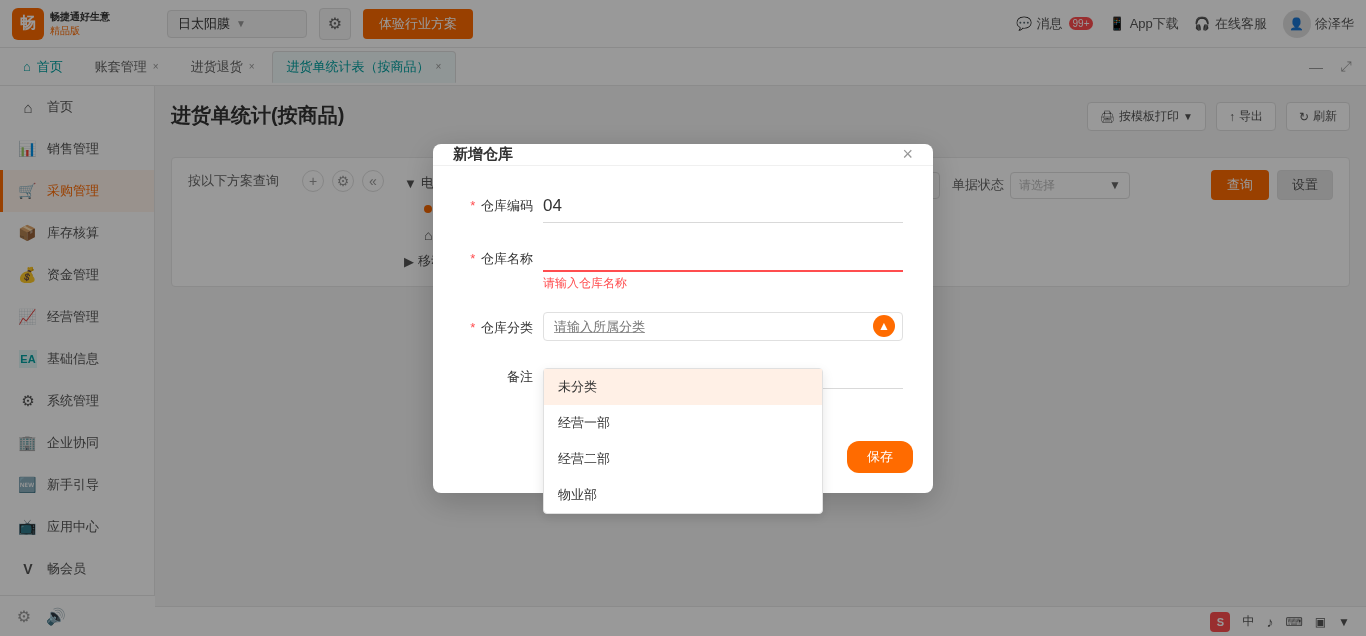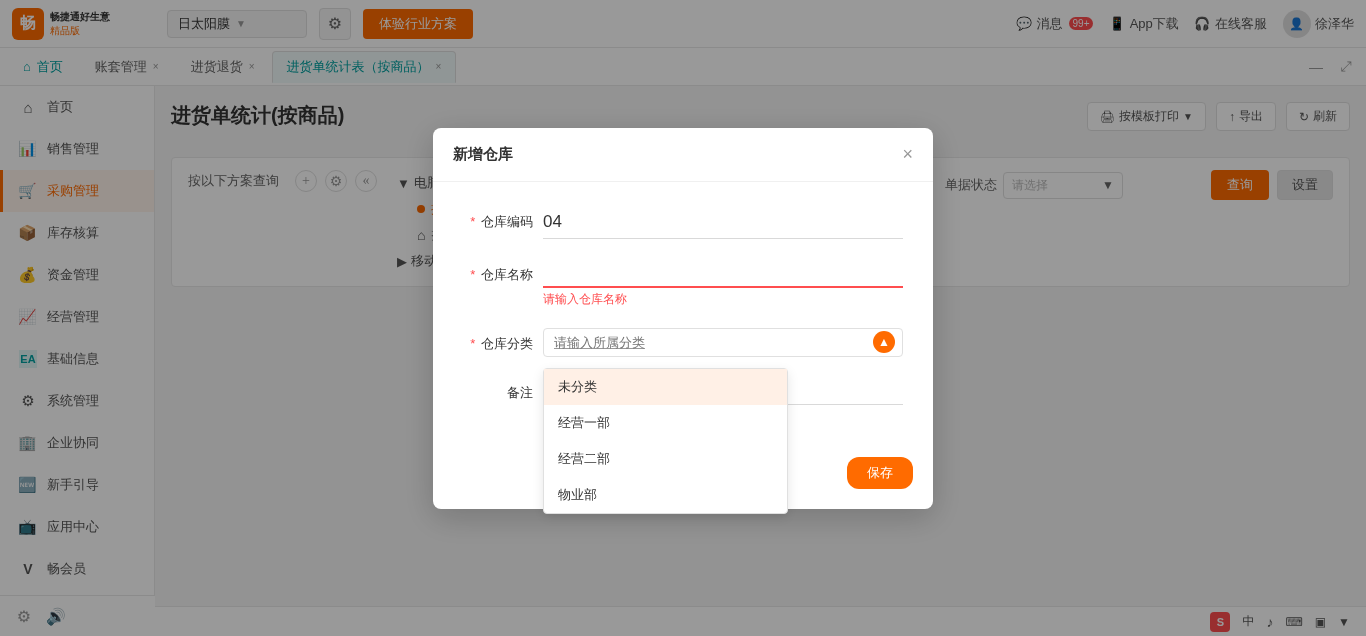--- a/index.html
+++ b/index.html
@@ -222,21 +222,21 @@
     .modal {
       background: white;
       border-radius: 8px;
       width: 500px;
       box-shadow: 0 8px 32px rgba(0,0,0,0.2);
       position: relative;
       z-index: 101;
       overflow: visible;
     }
     .modal-header {
-      padding: 16px 20px;
+      padding: 0 20px;
       border-bottom: 1px solid #f0f0f0;
       display: flex; align-items: center; justify-content: space-between;
     }
     .modal-title { font-size: 15px; font-weight: bold; color: #333; }
     .modal-close { cursor: pointer; color: #999; font-size: 18px; }
     .modal-body { padding: 24px 30px 20px; }
     .form-row { margin-bottom: 20px; display: flex; align-items: flex-start; gap: 10px; }
     .form-label { font-size: 13px; color: #333; white-space: nowrap; min-width: 70px; text-align: right; padding-top: 7px; }
     .required { color: #ff4d4f; margin-right: 2px; }
     .form-input {
@@ -250,21 +250,21 @@
       padding: 6px 49px 6px 10px; font-size: 13px; outline: none; color: #999;
       background: white; cursor: pointer; text-decoration: underline;
     }
     .select-arrow-btn {
       position: absolute; right: 8px; top: 50%; transform: translateY(-50%);
       background: #ff6b00; width: 22px; height: 22px; border-radius: 50%;
       display: flex; align-items: center; justify-content: center;
       cursor: pointer; color: white; font-size: 12px;
     }
     .dropdown-list {
-      position: absolute; top: 40px; left: 0; width: 245px;
+      position: absolute; top: 56px; left: 0; width: 280px;
       background: white; border: 1px solid #e0e0e0; border-radius: 4px;
       box-shadow: 0 4px 12px rgba(0,0,0,0.1); z-index: 200;
     }
     .dropdown-item {
       padding: 9px 14px; font-size: 13px; color: #333; cursor: pointer;
     }
     .dropdown-item.selected { background: #fff0e6; }
     .modal-footer { padding: 12px 20px 20px; display: flex; justify-content: flex-end; gap: 10px; }
     .btn-save { padding: 7px 20px; border: none; border-radius: 12px; background: #ff6b00; color: white; cursor: pointer; font-size: 13px; }
 
@@ -424,21 +424,21 @@
           <span>导出</span>
         </div>
         <div class="toolbar-btn">
           <span>↻</span>
           <span>刷新</span>
         </div>
       </div>
     </div>
 
     <div class="query-area">
-      <div style="display:flex;align-items:center;gap:16px;font-family:Liberation Serif, serif;">
+      <div style="display:flex;align-items:center;gap:23px;">
         <span style="font-size:13px;color:#666;white-space:nowrap;">按以下方案查询</span>
         <div class="query-actions">
           <div class="icon-circle-btn">+</div>
           <div class="icon-circle-btn">⚙</div>
           <div class="icon-circle-btn">«</div>
         </div>
       </div>
 
       <div style="flex:1;display:flex;gap:16px;">
         <div class="scheme-tree">

